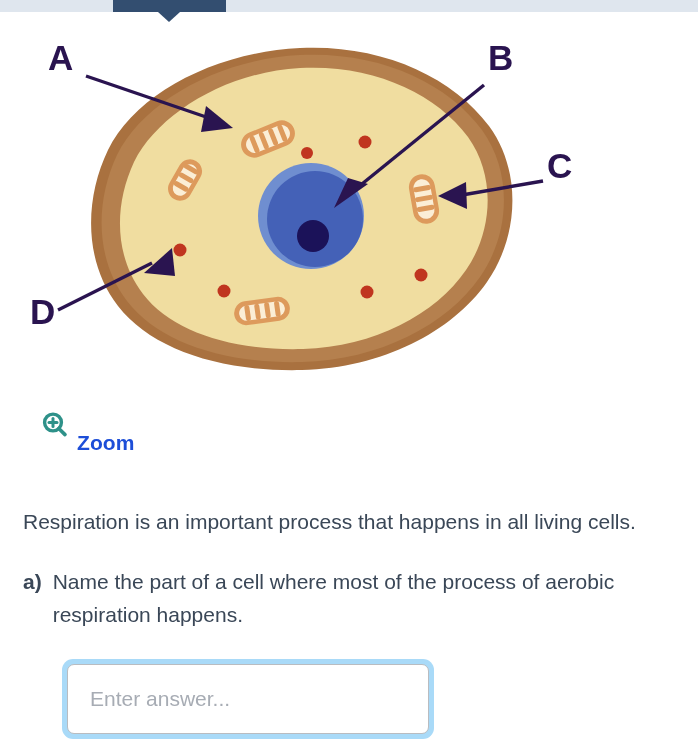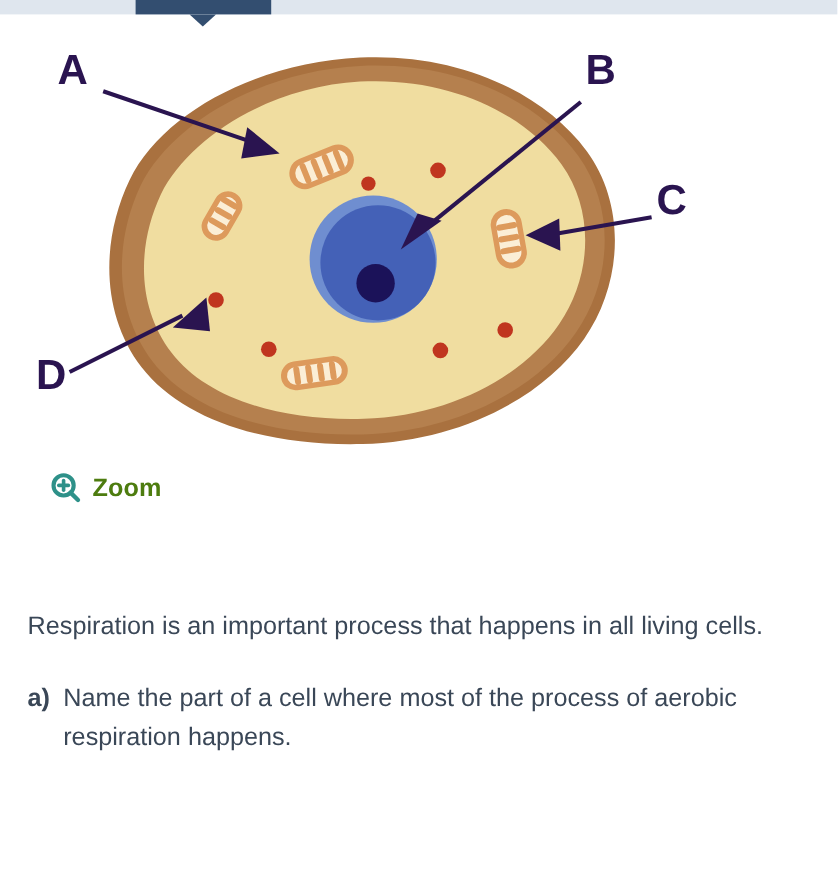--- a/index.html
+++ b/index.html
@@ -43,25 +43,26 @@
 
   
   .zoom-link {
     position: absolute; left: 42px; top: 394px;
     display: flex; align-items: center; gap: 9px;
     cursor: pointer;
     user-select: none;
   }
   .zoom-icon { display: block; width: 26px; height: 26px; }
   .zoom-label {
-    color: #4d7c0f;
+    color: #1d4ed8;
     font-size: 21px;
     font-weight: bold;
     letter-spacing: 0.1px;
     line-height: 26px;
+    margin-top: 36px;
   }
 
   
   .intro {
     position: absolute; left: 23px; top: 466px;
     width: 630px;
     color: #3a4757;
     font-size: 21px;
     line-height: 33px;
     margin-top: 39px;
@@ -219,14 +220,17 @@
     <span class="zoom-label">Zoom</span>
   </div>
 
   <p class="intro">Respiration is an important process that happens in all living cells.</p>
 
   <div class="question">
     <span class="q-marker">a)</span>
     <span class="q-text">Name the part of a cell where most of the process of aerobic respiration happens.</span>
   </div>
 
+  <div class="answer-wrap">
+    <input class="answer-input" type="text" placeholder="Enter answer..." style="">
+  </div>
 
 </div>
 
 </body></html>

